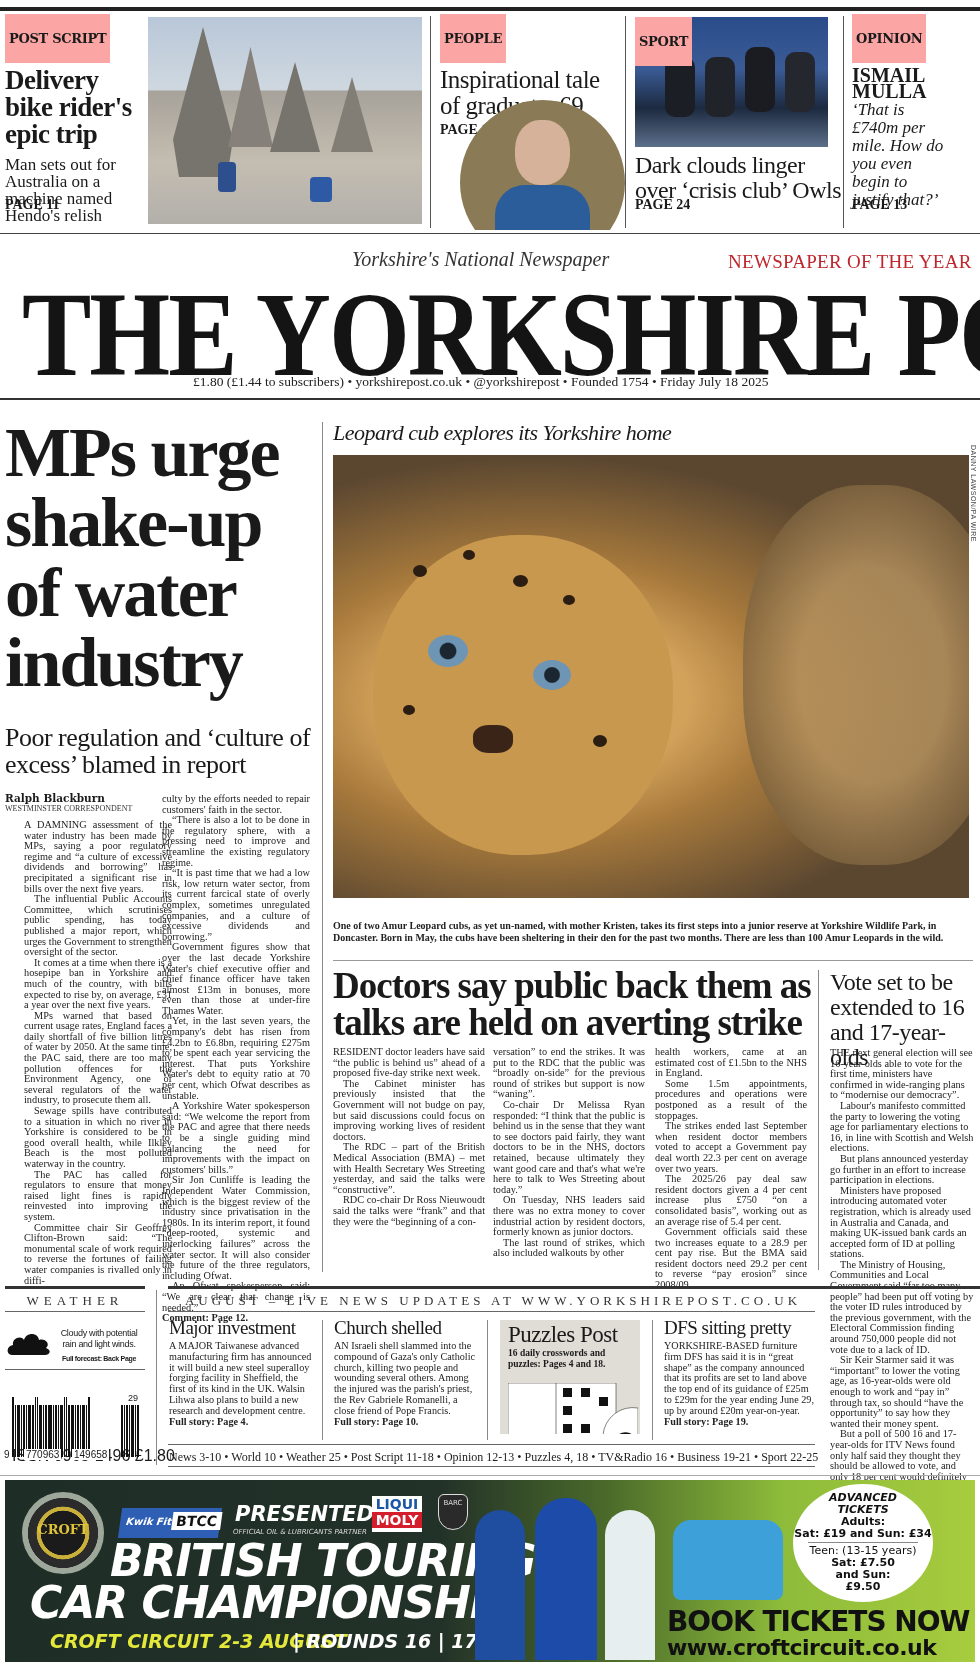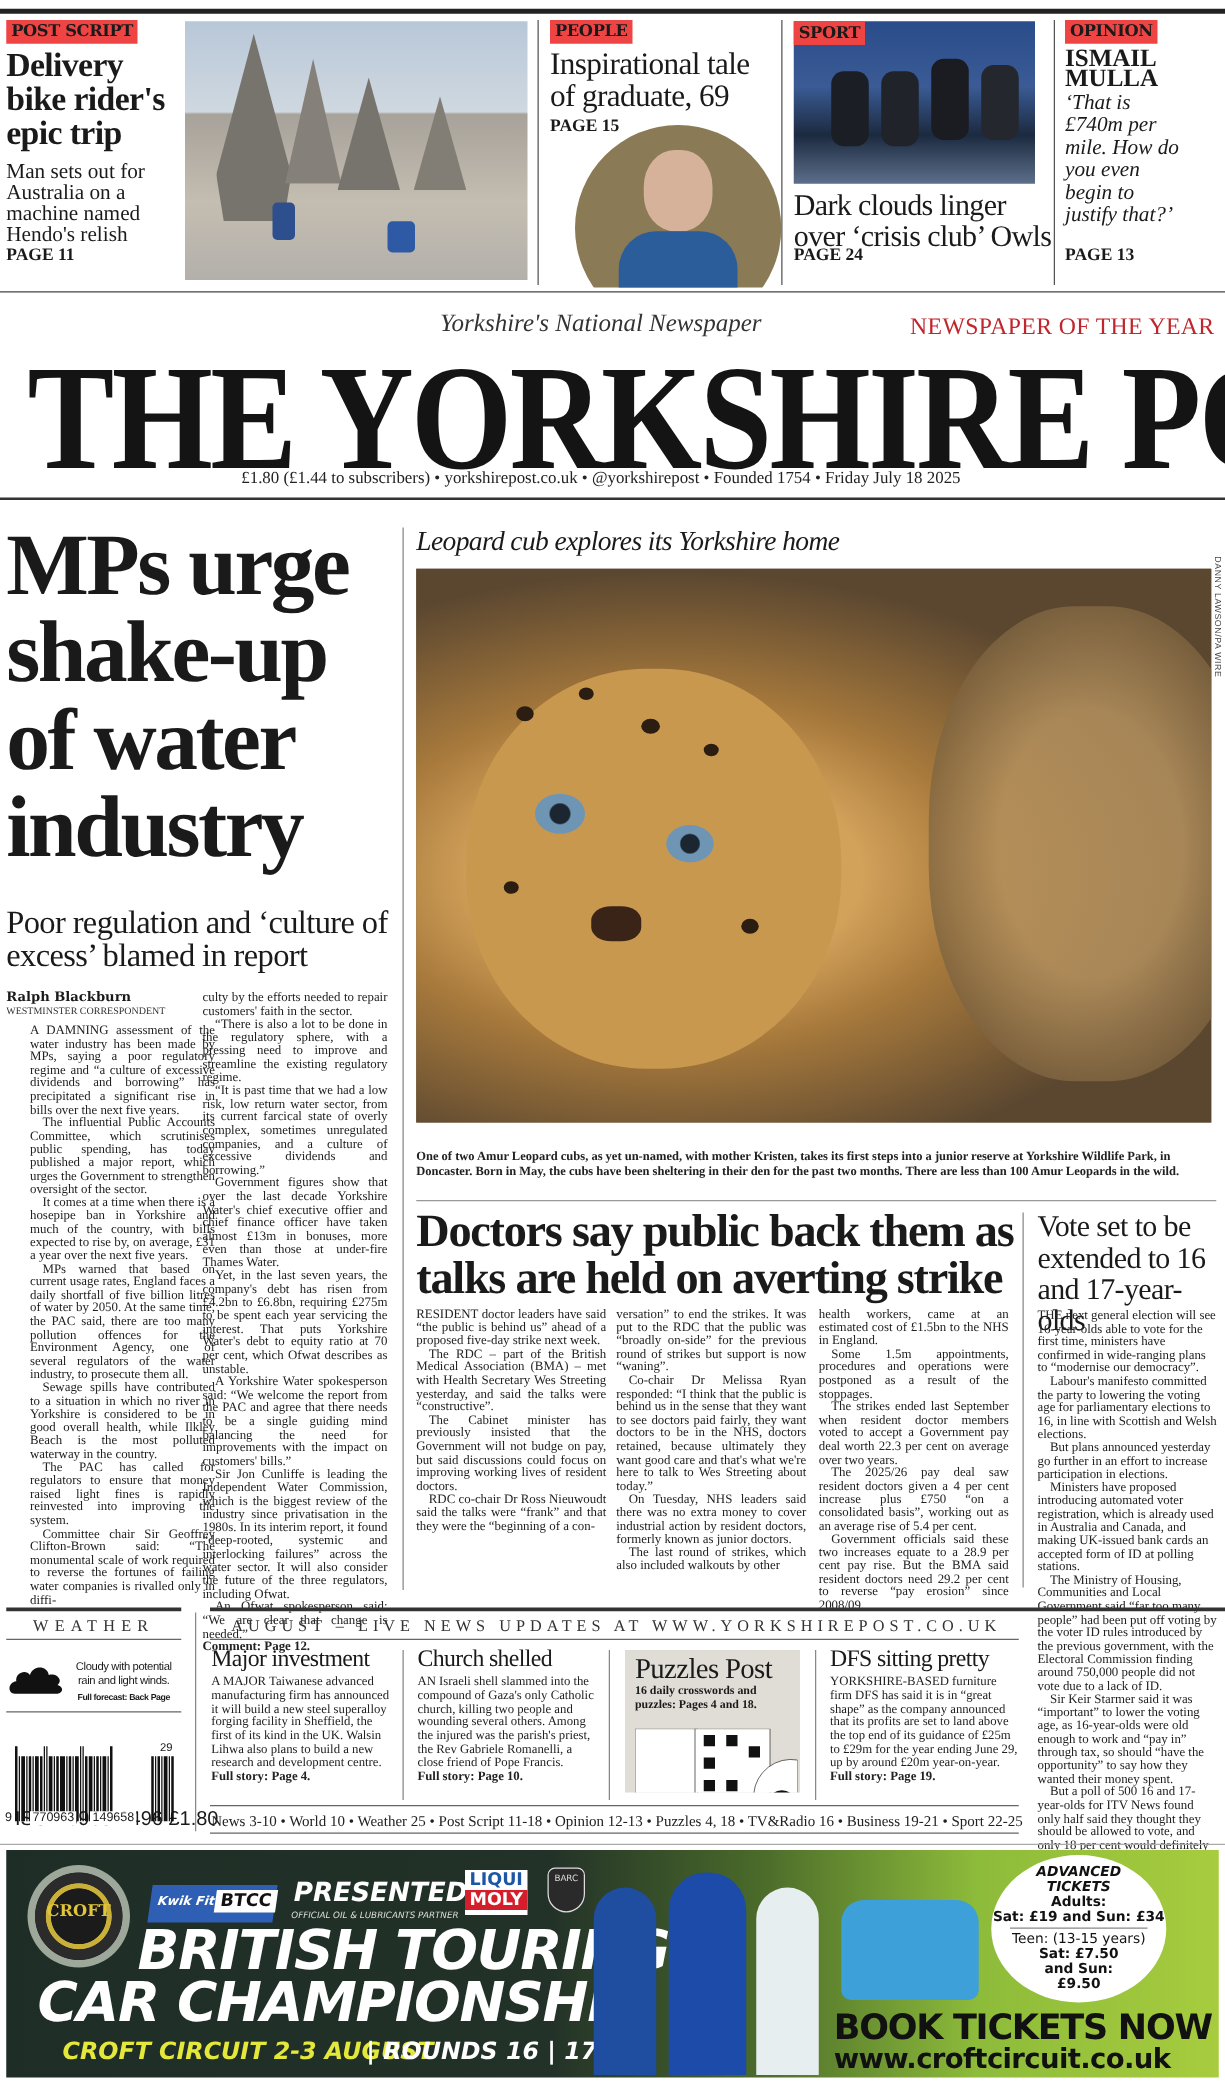--- a/index.html
+++ b/index.html
@@ -2,21 +2,21 @@
 <html><head>
 <meta charset="utf-8">
 <style>
   * { box-sizing: border-box; margin: 0; padding: 0; }
   body { width: 980px; height: 1669px; background: #fff; font-family: "DejaVu Serif", serif; color: #1a1a1a; position: relative; overflow: hidden; }
   .abs { position: absolute; }
   .rule-top { left: 0; top: 7px; width: 980px; height: 4px; background: #222; }
 
   
   .sky-col { position: absolute; top: 14px; height: 218px; }
-  .tag { display: inline-block; background: #ef4444; font-family: "DejaVu Serif", serif; font-weight: bold; font-size: 13px; padding: 2px 4px; letter-spacing: -0.3px; }
+  .tag { display: inline-block; background: #fca5a5; font-family: "DejaVu Serif", serif; font-weight: bold; font-size: 13px; padding: 17px 4px; letter-spacing: -0.3px; }
   .sky-head { font-family: "Liberation Serif", serif; font-weight: bold; font-size: 27px; line-height: 27px; letter-spacing: -0.5px; margin-top: 4px; }
   .sky-sub { font-family: "Liberation Serif", serif; font-size: 17px; line-height: 17px; margin-top: 8px; }
   .sky-page { font-family: "Liberation Serif", serif; font-weight: bold; font-size: 14px; }
   .vsep { position: absolute; width: 1px; background: #555; }
 
   .photo { position: absolute; overflow: hidden; }
   .photo-rocks { background: linear-gradient(180deg, #b8c7d8 0%, #cfd8e0 35%, #a7a29a 36%, #c4bdb1 70%, #b3b0ab 100%); }
   .rock { position: absolute; background: #77736d; }
   .person-round { border-radius: 50%; background: radial-gradient(circle at 50% 40%, #c9a892 0 14%, #8a7a55 15% 100%); }
   .photo-sport { background: linear-gradient(180deg, #2a4c8a 0%, #3a5b95 40%, #1c2a40 70%, #5c6f8a 100%); }
@@ -174,22 +174,22 @@
   <div class="spot" style="left:260px;top:280px;width:14px;height:12px;"></div>
   <div class="abs" style="left:140px;top:270px;width:40px;height:28px;border-radius:40%;background:#3a2418;"></div>
 </div>
 <div class="abs credit" style="left:970px;top:445px;">DANNY LAWSON/PA WIRE</div>
 <div class="abs caption" style="left:333px;top:920px;width:630px;">One of two Amur Leopard cubs, as yet un-named, with mother Kristen, takes its first steps into a junior reserve at Yorkshire Wildlife Park, in Doncaster. Born in May, the cubs have been sheltering in their den for the past two months. There are less than 100 Amur Leopards in the wild.</div>
 <div class="abs" style="left:333px;top:960px;width:640px;height:1px;background:#999;"></div>
 
 <div class="abs sec-head" style="left:333px;top:967px;width:480px;">Doctors say public back them as talks are held on averting strike</div>
 <div class="abs body-col" style="left:333px;top:1047px;width:152px;">
   <p class="first">RESIDENT doctor leaders have said “the public is behind us” ahead of a proposed five-day strike next week.</p>
+    <p>The Cabinet minister has previously insisted that the Government will not budge on pay, but said discussions could focus on improving working lives of resident doctors.</p>
     <p>The RDC – part of the British Medical Association (BMA) – met with Health Secretary Wes Streeting yesterday, and said the talks were “constructive”.</p>
-    <p>The Cabinet minister has previously insisted that the Government will not budge on pay, but said discussions could focus on improving working lives of resident doctors.</p>
     <p>RDC co-chair Dr Ross Nieuwoudt said the talks were “frank” and that they were the “beginning of a con-</p>
 </div>
 <div class="abs body-col" style="left:493px;top:1047px;width:152px;">
   <p class="first">versation” to end the strikes. It was put to the RDC that the public was “broadly on-side” for the previous round of strikes but support is now “waning”.</p>
     <p>Co-chair Dr Melissa Ryan responded: “I think that the public is behind us in the sense that they want to see doctors paid fairly, they want doctors to be in the NHS, doctors retained, because ultimately they want good care and that's what we're here to talk to Wes Streeting about today.”</p>
     <p>On Tuesday, NHS leaders said there was no extra money to cover industrial action by resident doctors, formerly known as junior doctors.</p>
     <p>The last round of strikes, which also included walkouts by other</p>
 </div>
 <div class="abs body-col" style="left:655px;top:1047px;width:152px;">
   <p class="first">health workers, came at an estimated cost of £1.5bn to the NHS in England.</p>

